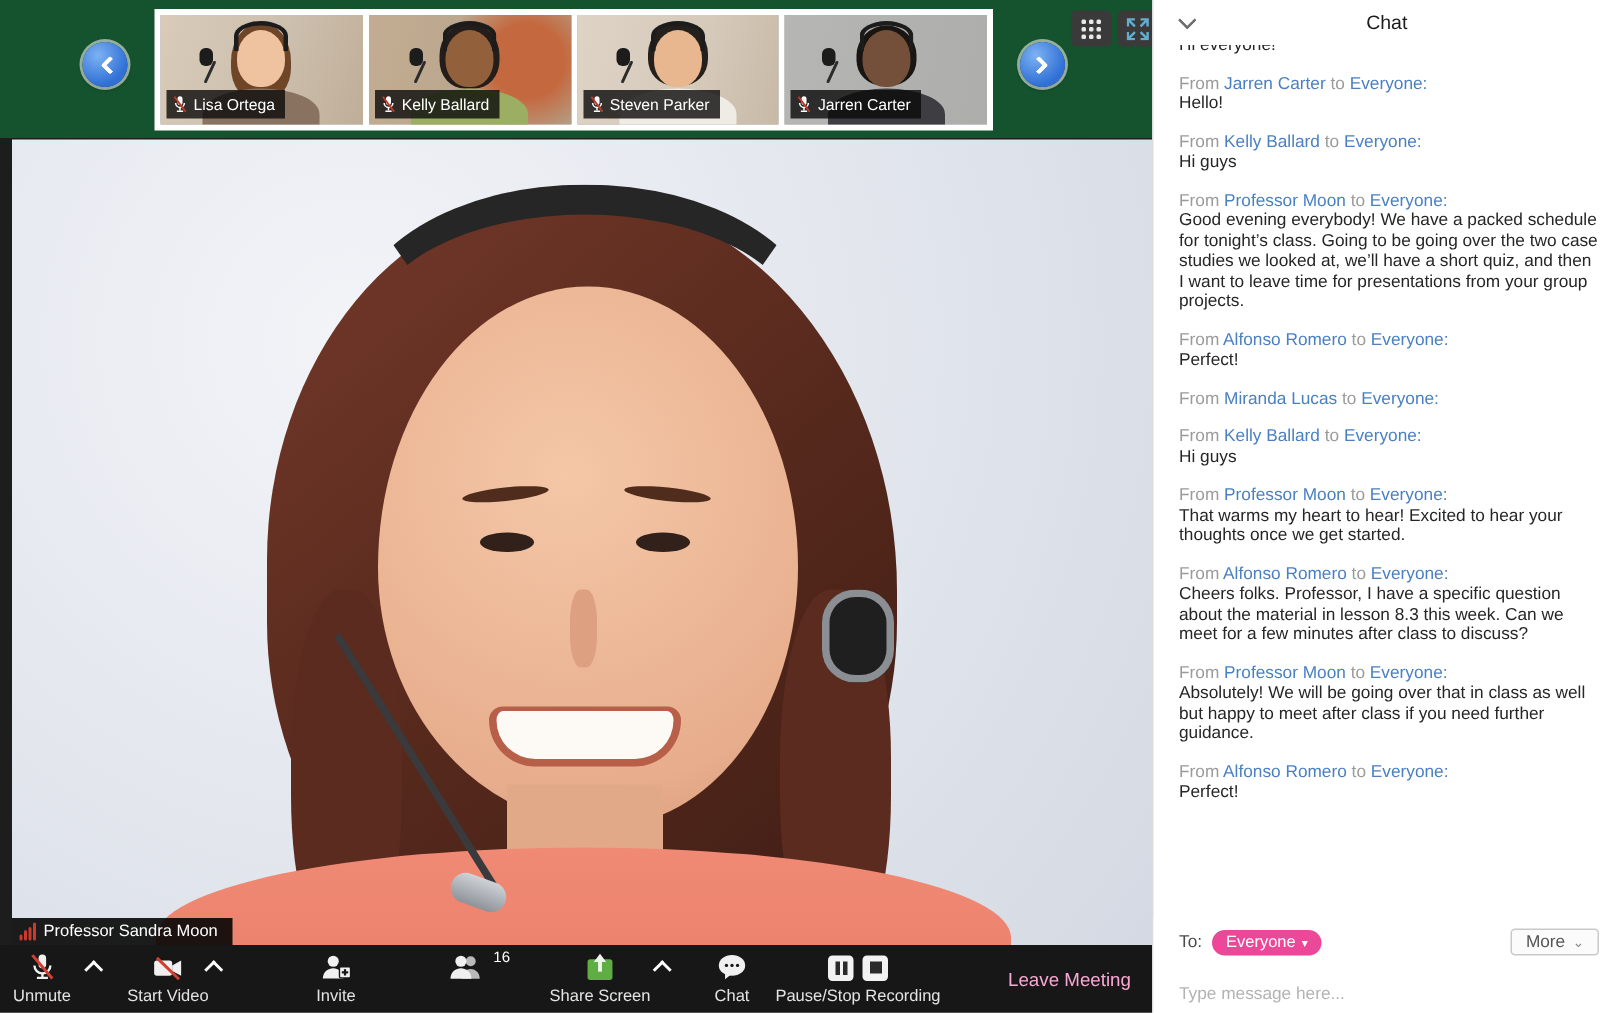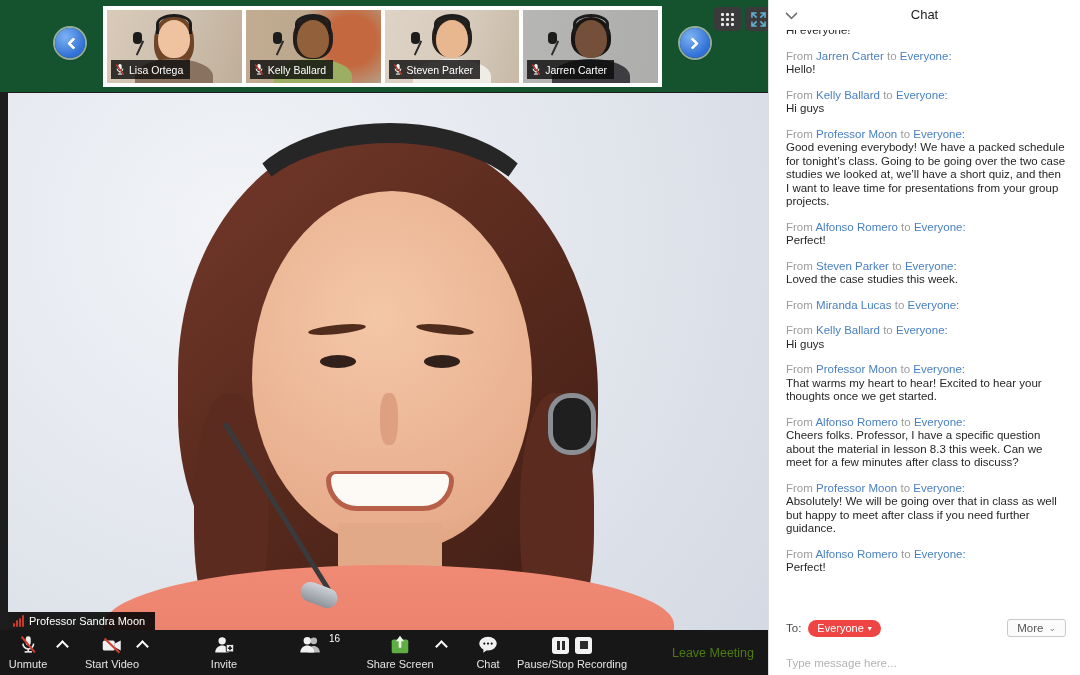--- a/index.html
+++ b/index.html
@@ -115,39 +115,39 @@
   .tb-chev { position:absolute; top:12px; width:9px; height:9px; border:2px solid #fff;
     border-right:none; border-bottom:none; transform:rotate(45deg); cursor:pointer; }
   .icon-slot { height:22px; display:flex; align-items:center; justify-content:center; position:relative; }
   .count { position:absolute; top:-1px; right:-16px; font-size:10px; color:#fff; }
   .rec-wrap { display:flex; gap:6px; }
   .rec-sq { width:17px; height:17px; background:#f2f2f2; border-radius:3px; position:relative; }
   .rec-pause::before, .rec-pause::after { content:""; position:absolute; top:4px; width:3px; height:9px; background:#2a2a2a; }
   .rec-pause::before { left:4.5px; } .rec-pause::after { left:9.5px; }
   .rec-stop::before { content:""; position:absolute; top:4.5px; left:4.5px; width:8px; height:8px; background:#2a2a2a; }
   .leave { position:absolute; right:14px; top:0; height:45px; display:flex; align-items:center;
-    color:#4d7c0f; font-size:12.5px; cursor:pointer; }
+    color:#f9a8d4; font-size:12.5px; cursor:pointer; }
 
   
   .chat { position:absolute; right:0; top:0; width:312px; height:675px; background:#fff; border-left:1px solid #dcdcdc; }
   .chat-header { position:relative; height:30px; }
   .chat-title { text-align:center; line-height:30px; font-size:13px; color:#1c1c1c; font-weight:500; }
   .chat-collapse { position:absolute; left:18px; top:9px; width:9px; height:9px; cursor:pointer;
     border:2px solid #6f6f6f; border-right:none; border-bottom:none; transform:rotate(-135deg); border-radius:1px; }
   .chat-msgs { position:absolute; top:30px; bottom:63px; left:0; right:0; overflow:hidden;
     padding:0 14px 0 17px; font-size:11.5px; line-height:13.5px; }
   .msg { margin-bottom:12px; }
   .msg:first-child { margin-top:-6px; }
   .msg-head { color:#9b9b9b; }
   .msg-head .name { color:#4a80c2; }
   .msg-body { color:#262626; }
   .compose { position:absolute; bottom:0; left:0; right:0; height:63px; padding:7px 14px 0 17px; background:#fff; }
   .to-row { display:flex; align-items:center; }
   .to-label { font-size:11.5px; color:#4a4a4a; margin-right:7px; }
-  .pill { background:#ef4444; color:#fff; font-size:11px; line-height:11px; border-radius:9px;
+  .pill { background:#ec4899; color:#fff; font-size:11px; line-height:11px; border-radius:9px;
     padding:3px 9px; display:inline-flex; align-items:center; gap:4px; cursor:pointer; }
   .pill .caret { font-size:8px; }
   .more-btn { margin-left:auto; background:#fbfbfb; border:1px solid #c9c9c9; border-radius:3px;
     font-size:11.5px; color:#555; padding:2px 9px; display:flex; align-items:center; gap:5px; cursor:pointer; }
   .more-btn .caret { font-size:9px; color:#888; }
   .msg-input { border:none; outline:none; width:100%; margin-top:20px; font-size:11.5px; color:#333;
     font-family:"Liberation Sans","DejaVu Sans",sans-serif; }
   .msg-input::placeholder { color:#b3b3b3; }
 </style>
 </head>
@@ -420,24 +420,20 @@
     <div class="msg">
       <div class="msg-head"><span>From</span> <span class="name">Professor Moon</span> <span>to</span> <span class="name">Everyone:</span></div>
       <div class="msg-body">Good evening everybody! We have a packed schedule for tonight’s class. Going to be going over the two case studies we looked at, we’ll have a short quiz, and then I want to leave time for presentations from your group projects.</div>
     </div>
 
     <div class="msg">
       <div class="msg-head"><span>From</span> <span class="name">Alfonso Romero</span> <span>to</span> <span class="name">Everyone:</span></div>
       <div class="msg-body">Perfect!</div>
     </div>
 
-    <div class="msg">
-      <div class="msg-head"><span>From</span> <span class="name">Steven Parker</span> <span>to</span> <span class="name">Everyone:</span></div>
-      <div class="msg-body">Loved the case studies this week.</div>
-    </div>
 
     <div class="msg">
       <div class="msg-head"><span>From</span> <span class="name">Miranda Lucas</span> <span>to</span> <span class="name">Everyone:</span></div>
     </div>
 
     <div class="msg">
       <div class="msg-head"><span>From</span> <span class="name">Kelly Ballard</span> <span>to</span> <span class="name">Everyone:</span></div>
       <div class="msg-body">Hi guys</div>
     </div>
 

